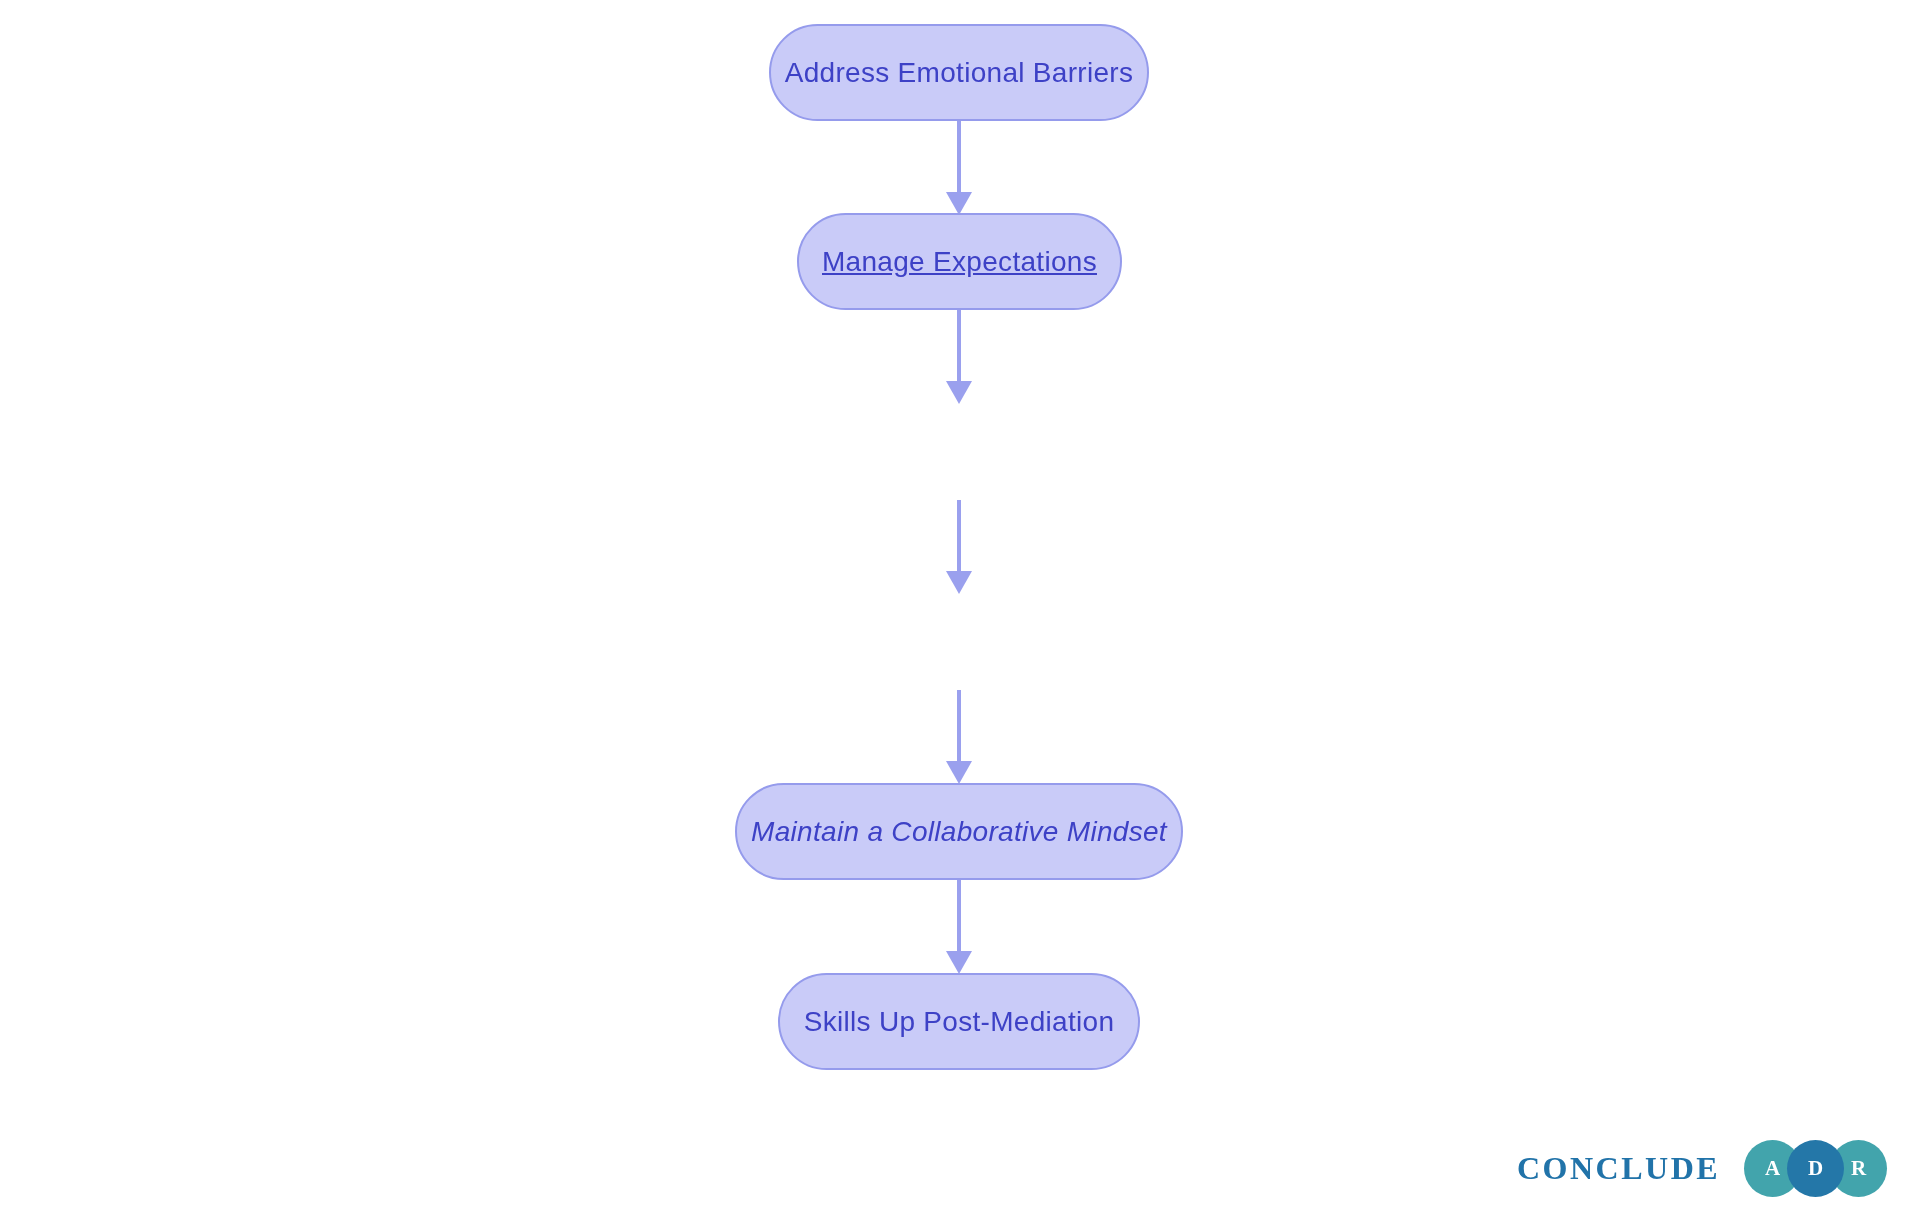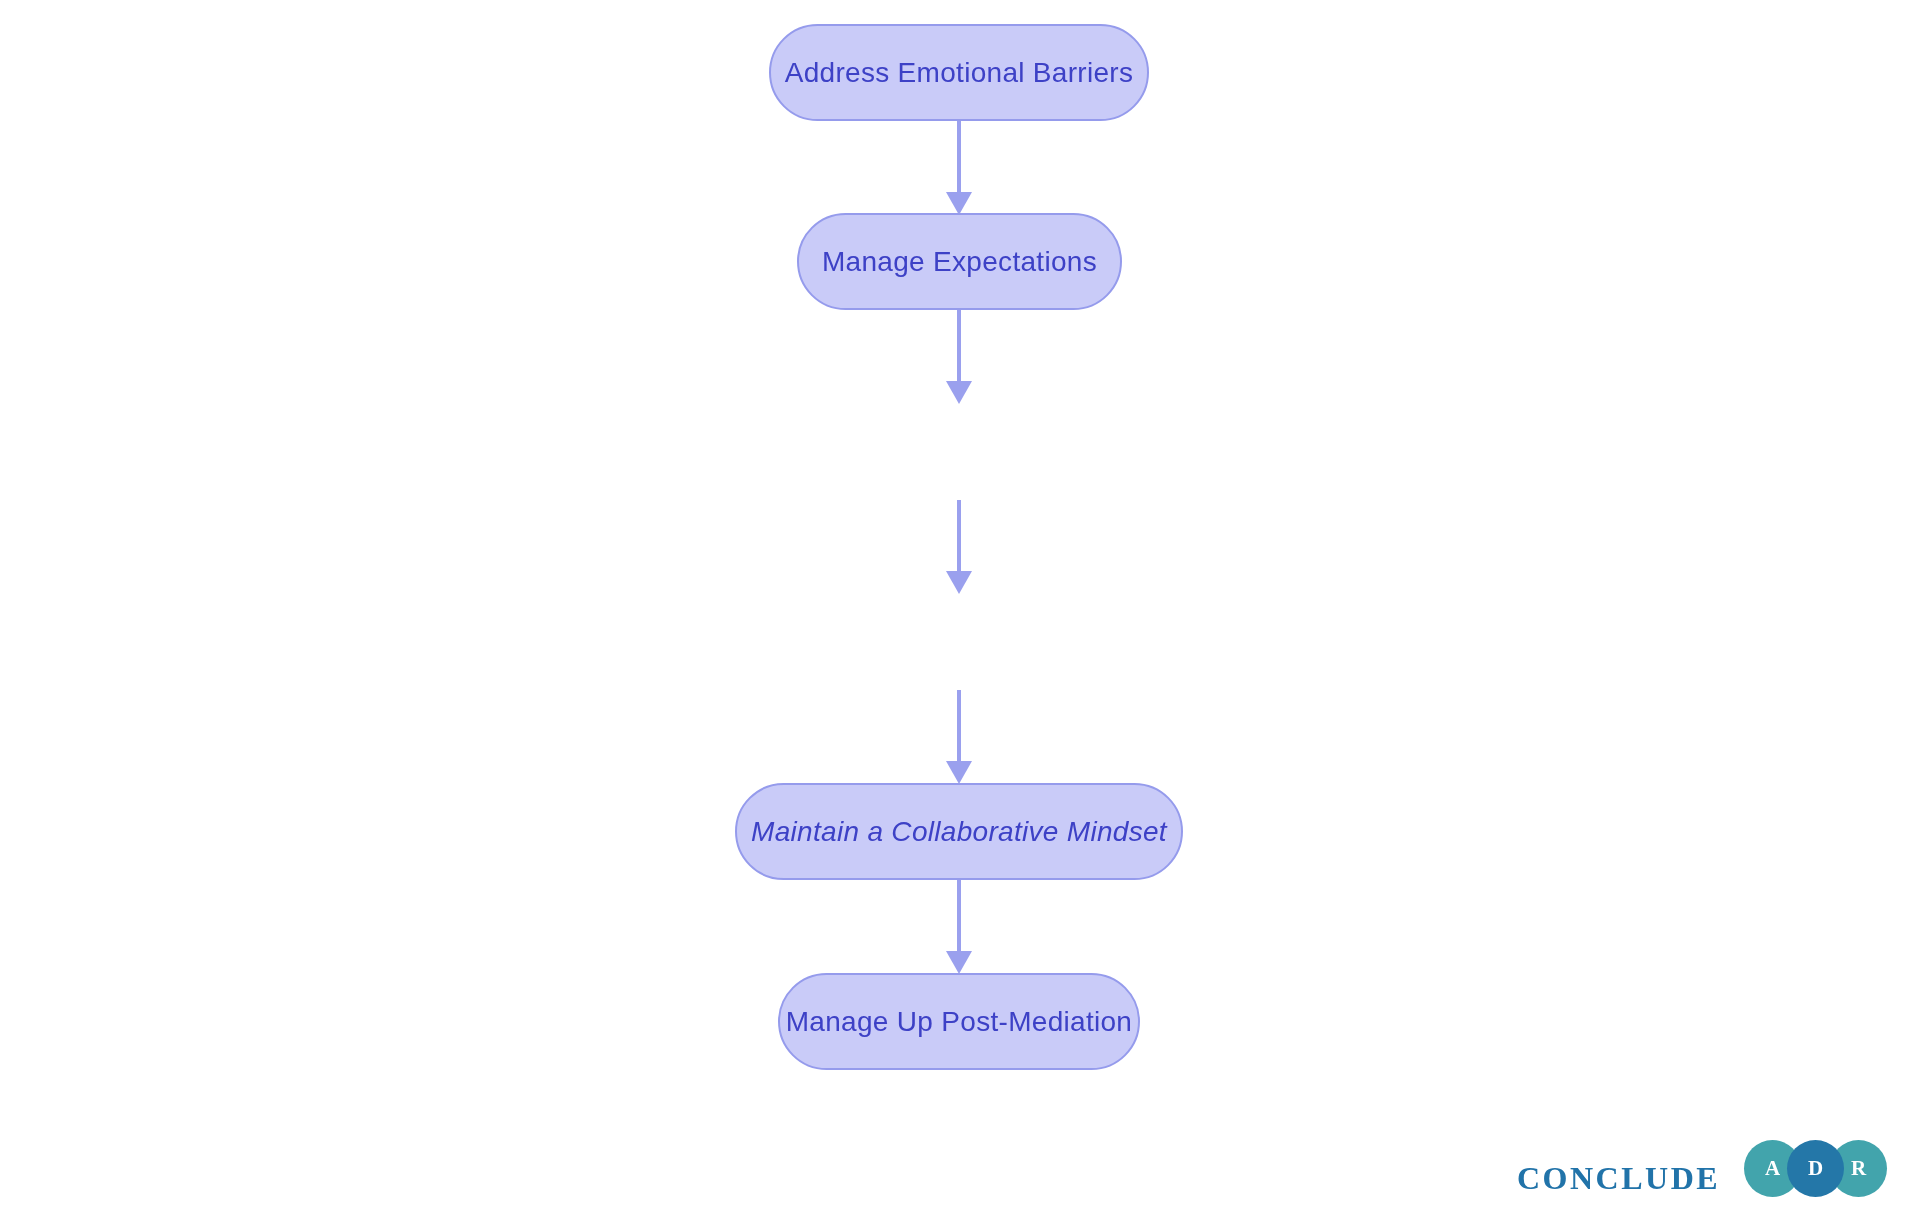--- a/index.html
+++ b/index.html
@@ -24,21 +24,21 @@
     border-radius: 48.5px;
     display: flex;
     align-items: center;
     justify-content: center;
     color: #3d41c6;
     font-size: 28px;
     letter-spacing: 0.3px;
     white-space: nowrap;
   }
   #node-1 { left: 769px; top: 16px;  width: 380px; }
-  #node-2 { left: 797px; top: 205px; width: 325px; }
+  #node-2 { left: 797px; top: 205px; width: 325px; text-decoration: underline; }
   #node-3 { left: 772px; top: 395px; width: 375px; }
   #node-4 { left: 803px; top: 585px; width: 312px; }
   #node-5 { left: 735px; top: 775px; width: 448px; font-style: italic; }
   #node-6 { left: 778px; top: 965px; width: 362px; }
 
   .arrow-line {
     position: absolute;
     left: 957px;
     width: 4px;
     background: #9aa0ee;
@@ -56,21 +56,21 @@
   #arrow-line-3 { top: 492px; height: 72px; }  #arrow-head-3 { top: 563px; }
   #arrow-line-4 { top: 682px; height: 72px; }  #arrow-head-4 { top: 753px; }
   #arrow-line-5 { top: 872px; height: 72px; }  #arrow-head-5 { top: 943px; }
 
   .logo {
     position: absolute;
     left: 1517px;
     top: 1131px;
     height: 58px;
     display: flex;
-    align-items: flex-end;
+    align-items: center;
   }
   .logo-wordmark {
     font-family: "Liberation Serif", serif;
     font-weight: bold;
     font-size: 32px;
     letter-spacing: 2.5px;
     color: #2173a9;
   }
   .logo-circles {
     display: flex;
@@ -120,21 +120,21 @@
   <div class="arrow-head" id="arrow-head-4"></div>
 
   <div class="flow-node" id="node-5">
     <span>Maintain a Collaborative Mindset</span>
   </div>
 
   <div class="arrow-line" id="arrow-line-5"></div>
   <div class="arrow-head" id="arrow-head-5"></div>
 
   <div class="flow-node" id="node-6">
-    <span>Manage Up Post-Mediation</span>
+    <span>Skills Up Post-Mediation</span>
   </div>
 
   <div class="logo">
     <span class="logo-wordmark">CONCLUDE</span>
     <span class="logo-circles">
       <span class="logo-circle teal">A</span>
       <span class="logo-circle blue">D</span>
       <span class="logo-circle teal">R</span>
     </span>
   </div>

